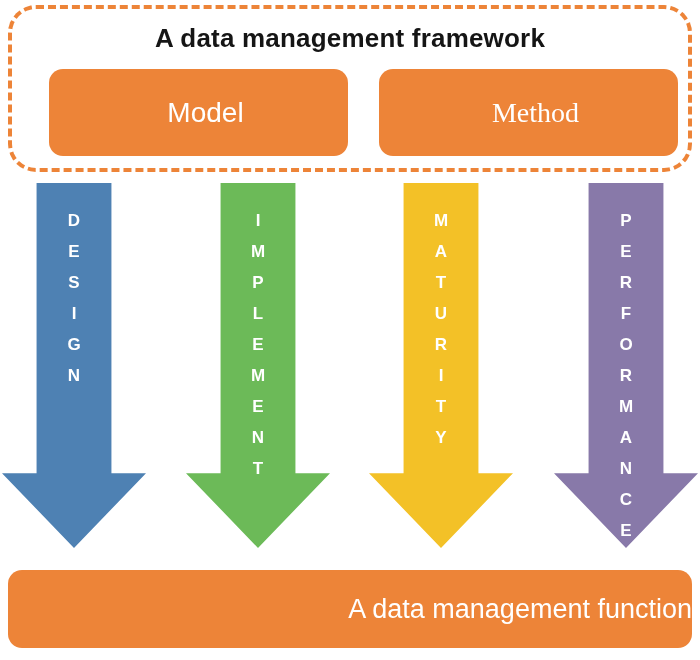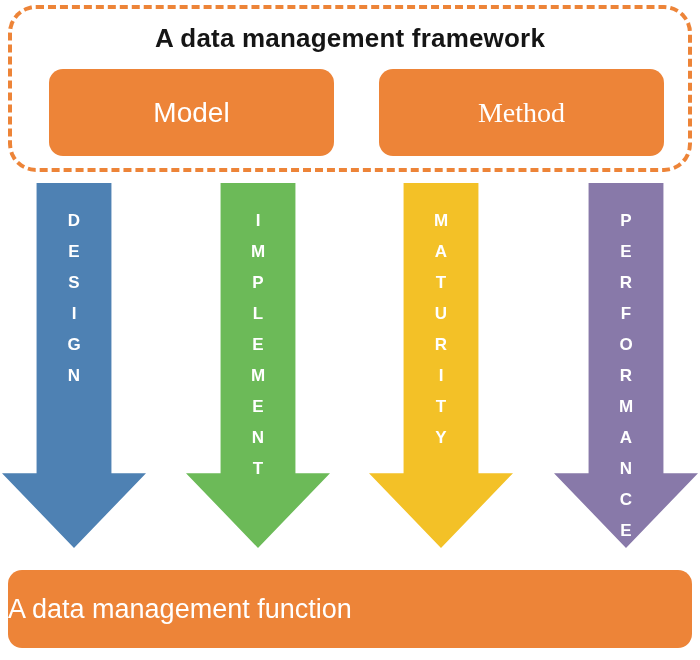--- a/index.html
+++ b/index.html
@@ -41,20 +41,21 @@
     top: 60px;
     width: 285px;
     height: 87px;
     background: var(--accent, #ED8438);
     border-radius: 14px;
     display: flex;
     align-items: center;
     justify-content: center;
     color: #ffffff;
     font-size: 28px;
+    padding-left: 14px;
   }
   .pill-model { left: 37px; }   
   .pill-method { left: 367px; font-family: Liberation Serif, serif; }
   .arrow {
     position: absolute;
     top: 183px;
     width: 144px;
     height: 365px;
     clip-path: polygon(24% 0%, 76% 0%, 76% 79.5%, 100% 79.5%, 50% 100%, 0% 79.5%, 24% 79.5%);
     display: flex;
@@ -73,21 +74,21 @@
   .function-bar {
     position: absolute;
     left: 8px;
     top: 570px;
     width: 684px;
     height: 78px;
     background: var(--accent, #ED8438);
     border-radius: 14px;
     display: flex;
     align-items: center;
-    justify-content: flex-start;
+    justify-content: flex-end;
     color: #ffffff;
     font-size: 27px;
   }
 </style>
 </head>
 <body>
 
 <div class="canvas" style="--accent: #ED8438;">
 
   <div class="framework-box">

